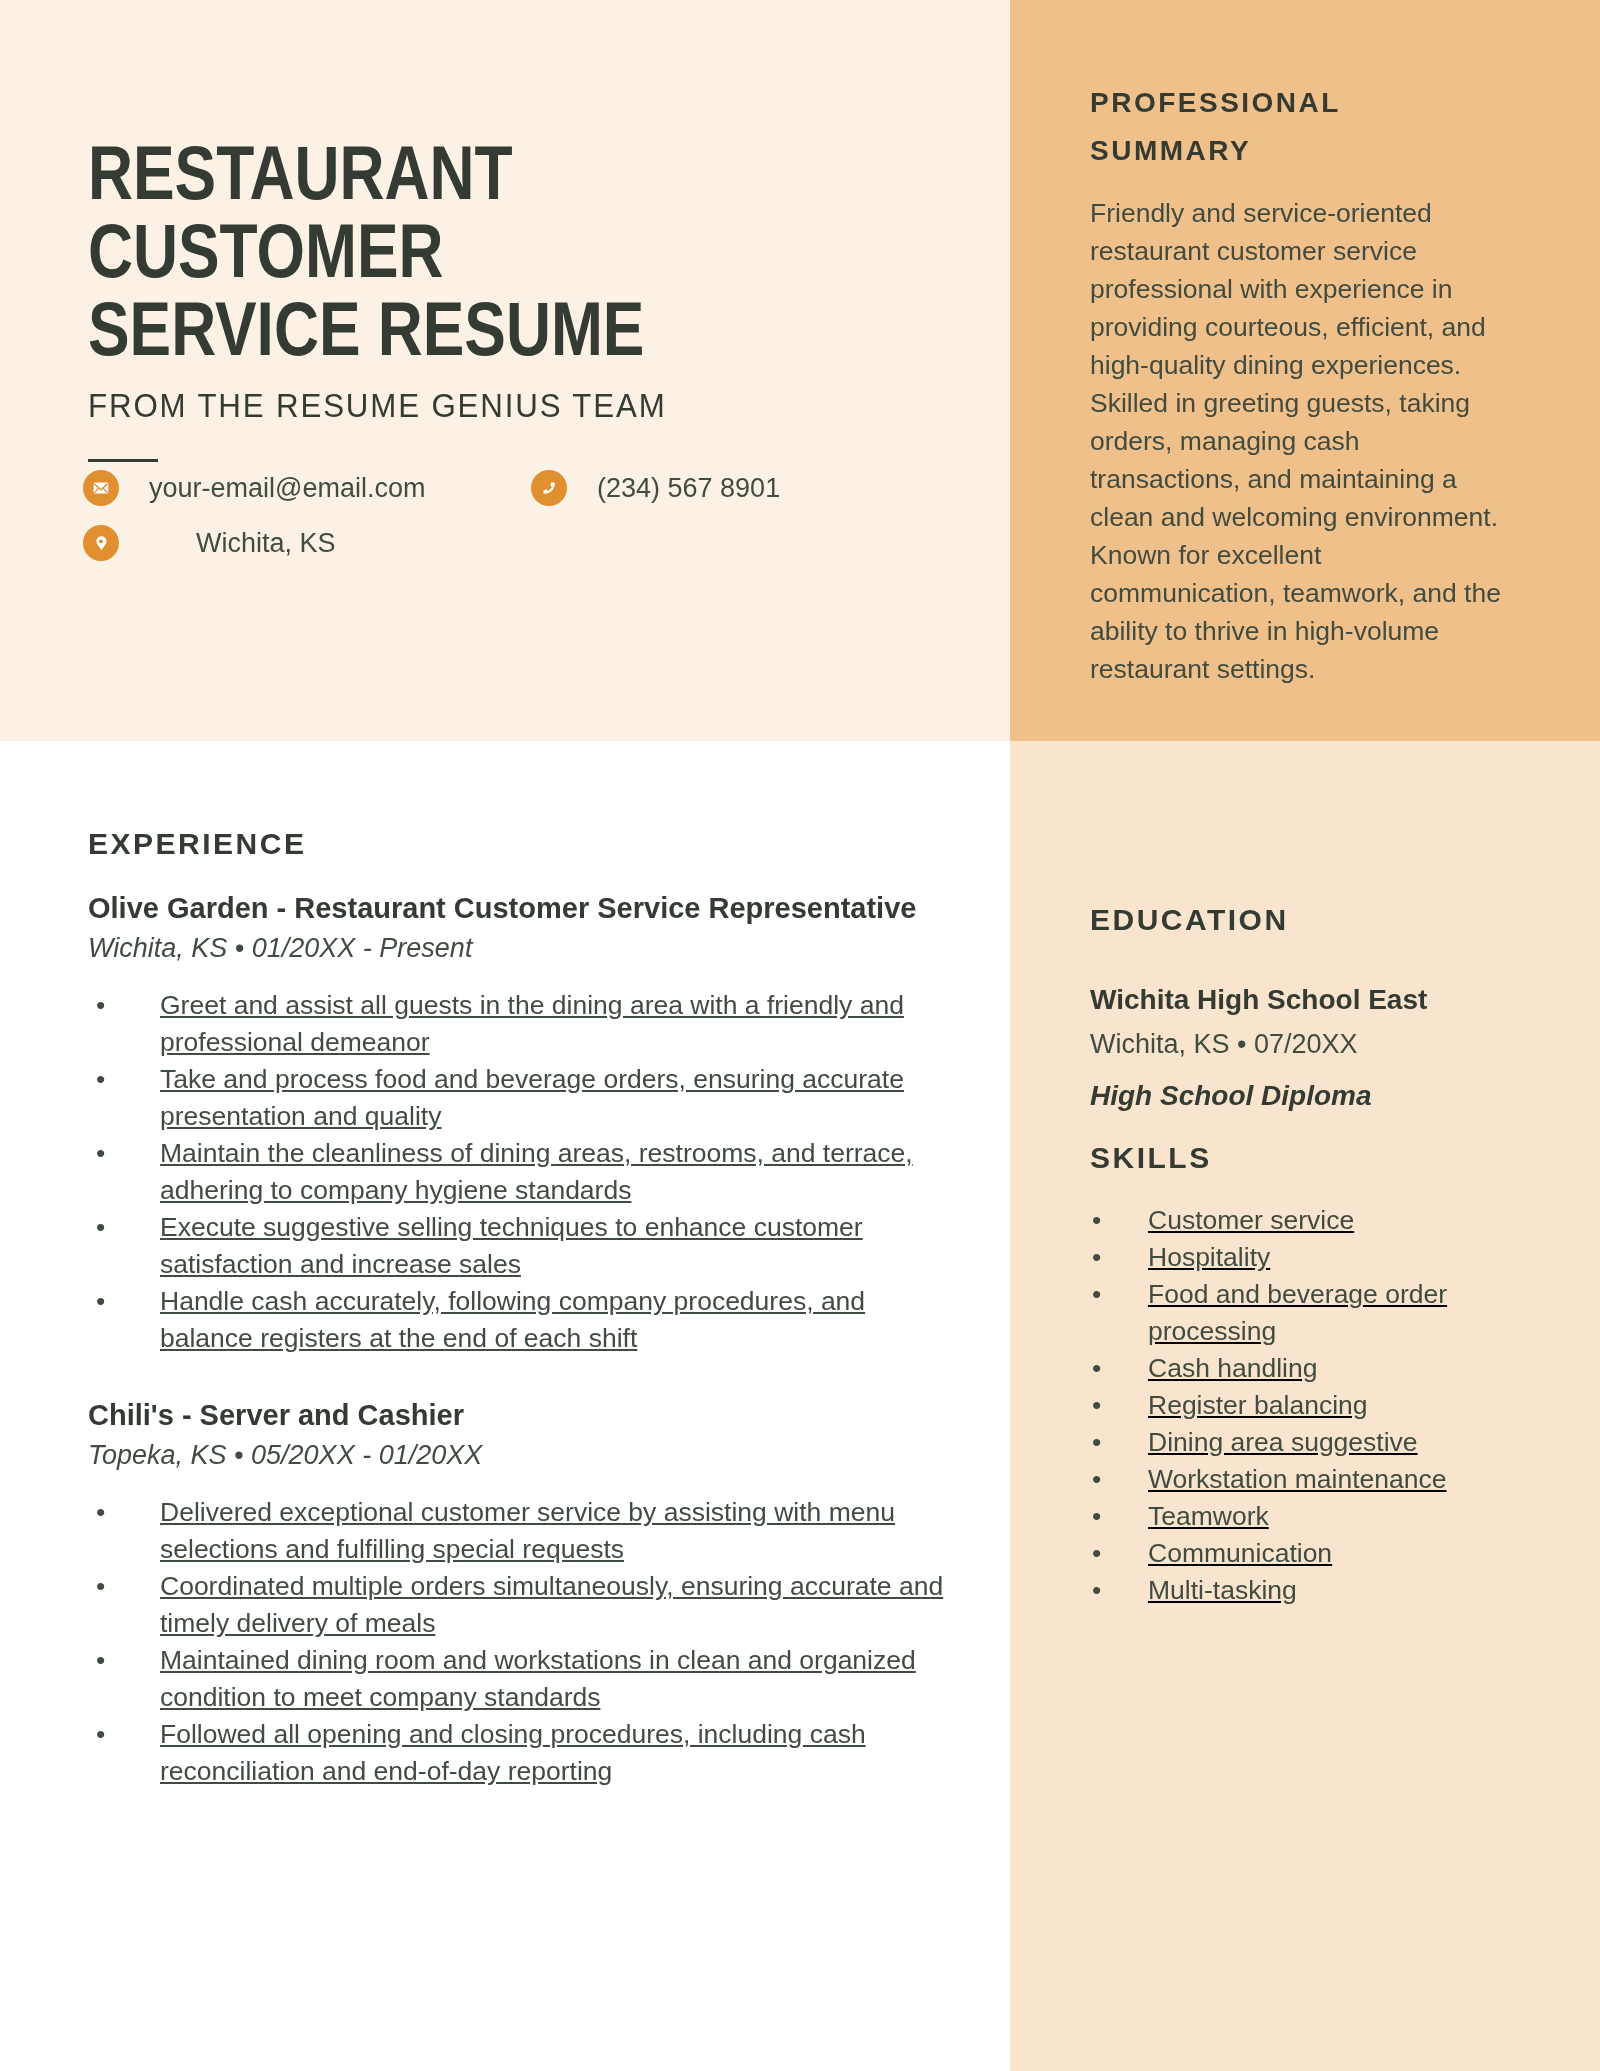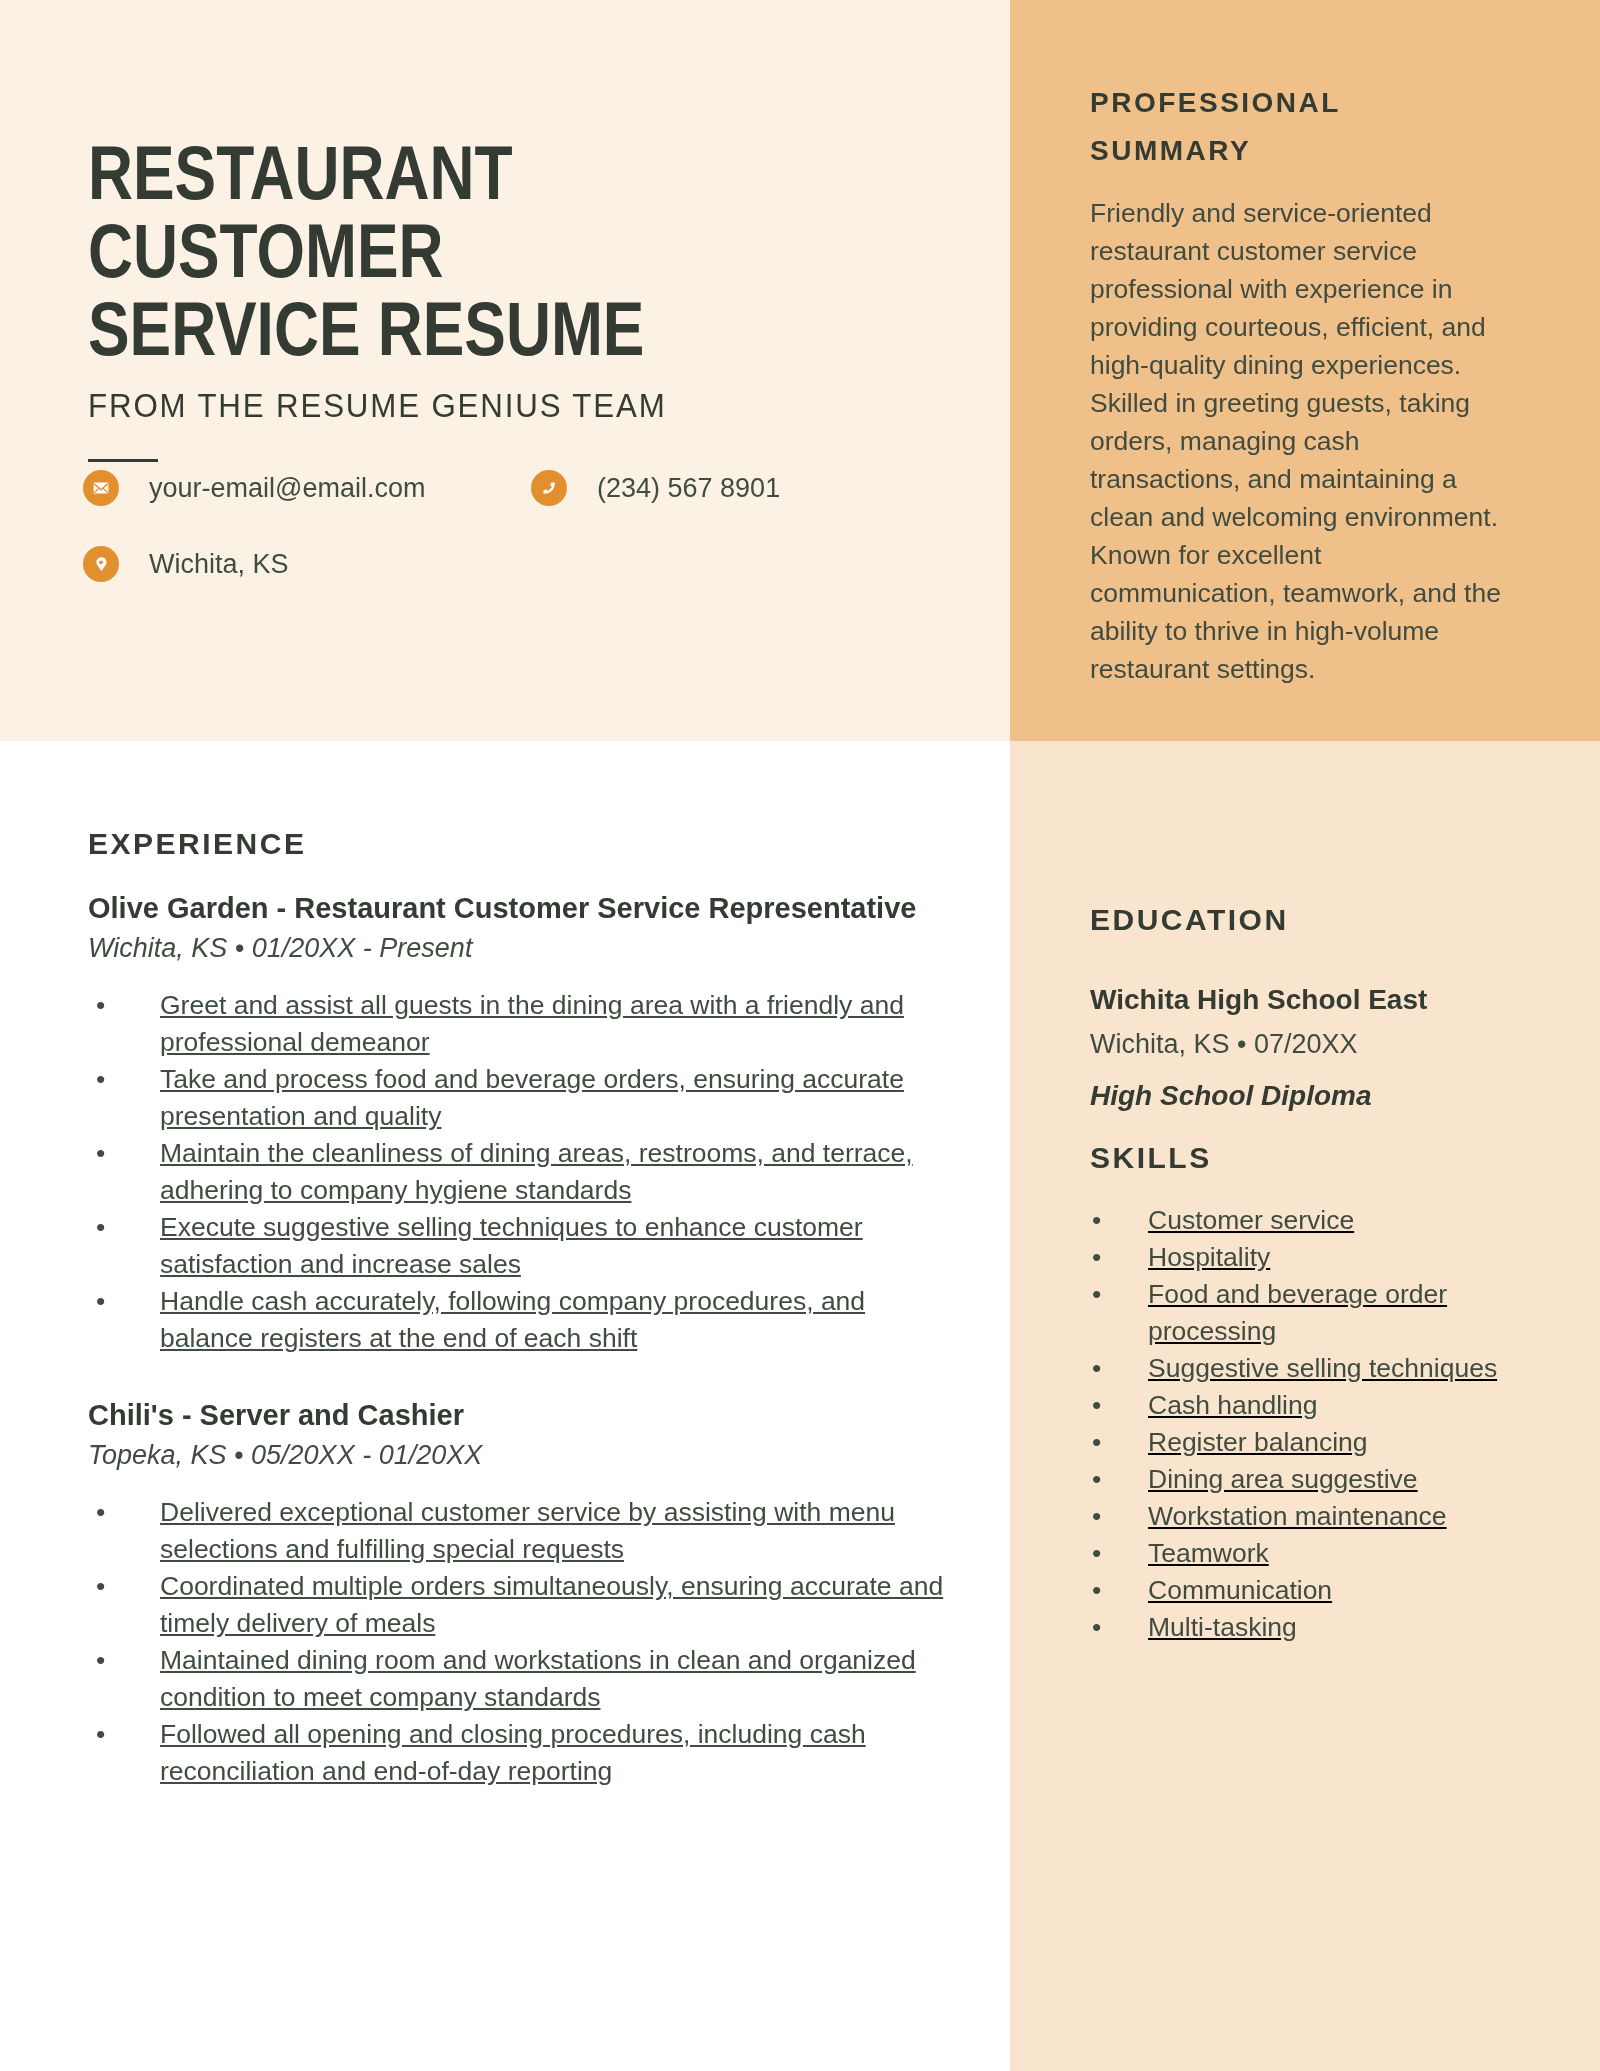--- a/index.html
+++ b/index.html
@@ -64,21 +64,21 @@
     color:#333b33;
   }
 
   
   .header-block { position:absolute; left:88px; top:134px; width:900px; }
 
   .contact-block { position:absolute; left:83px; top:470px; width:900px; height:130px; }
   .contact-item { position:absolute; display:flex; align-items:center; }
   .contact-item.email    { left:0;     top:0; }
   .contact-item.phone    { left:448px; top:0; }
-  .contact-item.location { left:0;     top:76px; }
+  .contact-item.location { left:0;     top:55px;gap:47px; }
   .icon-circle {
     width:36px; height:36px; border-radius:50%;
     background:#e28f2f;
     display:flex; align-items:center; justify-content:center;
     flex:0 0 36px;
   }
   .contact-text { margin-left:30px; font-size:27px; color:#414c41; }
 
   
   .summary-block { position:absolute; left:1090px; top:79px; width:414px; }
@@ -225,21 +225,20 @@
     </div>
 
     <div>
       <div class="skills-heading-wrap">
         <h2 class="section-heading">SKILLS</h2>
       </div>
       <ul class="skills-list">
           <li>Customer service</li>
           <li>Hospitality</li>
           <li>Food and beverage order processing</li>
-          <li>Suggestive selling techniques</li>
           <li>Cash handling</li>
           <li>Register balancing</li>
           <li>Dining area suggestive</li>
           <li>Workstation maintenance</li>
           <li>Teamwork</li>
           <li>Communication</li>
           <li>Multi-tasking</li>
         </ul>
     </div>
   </div>

